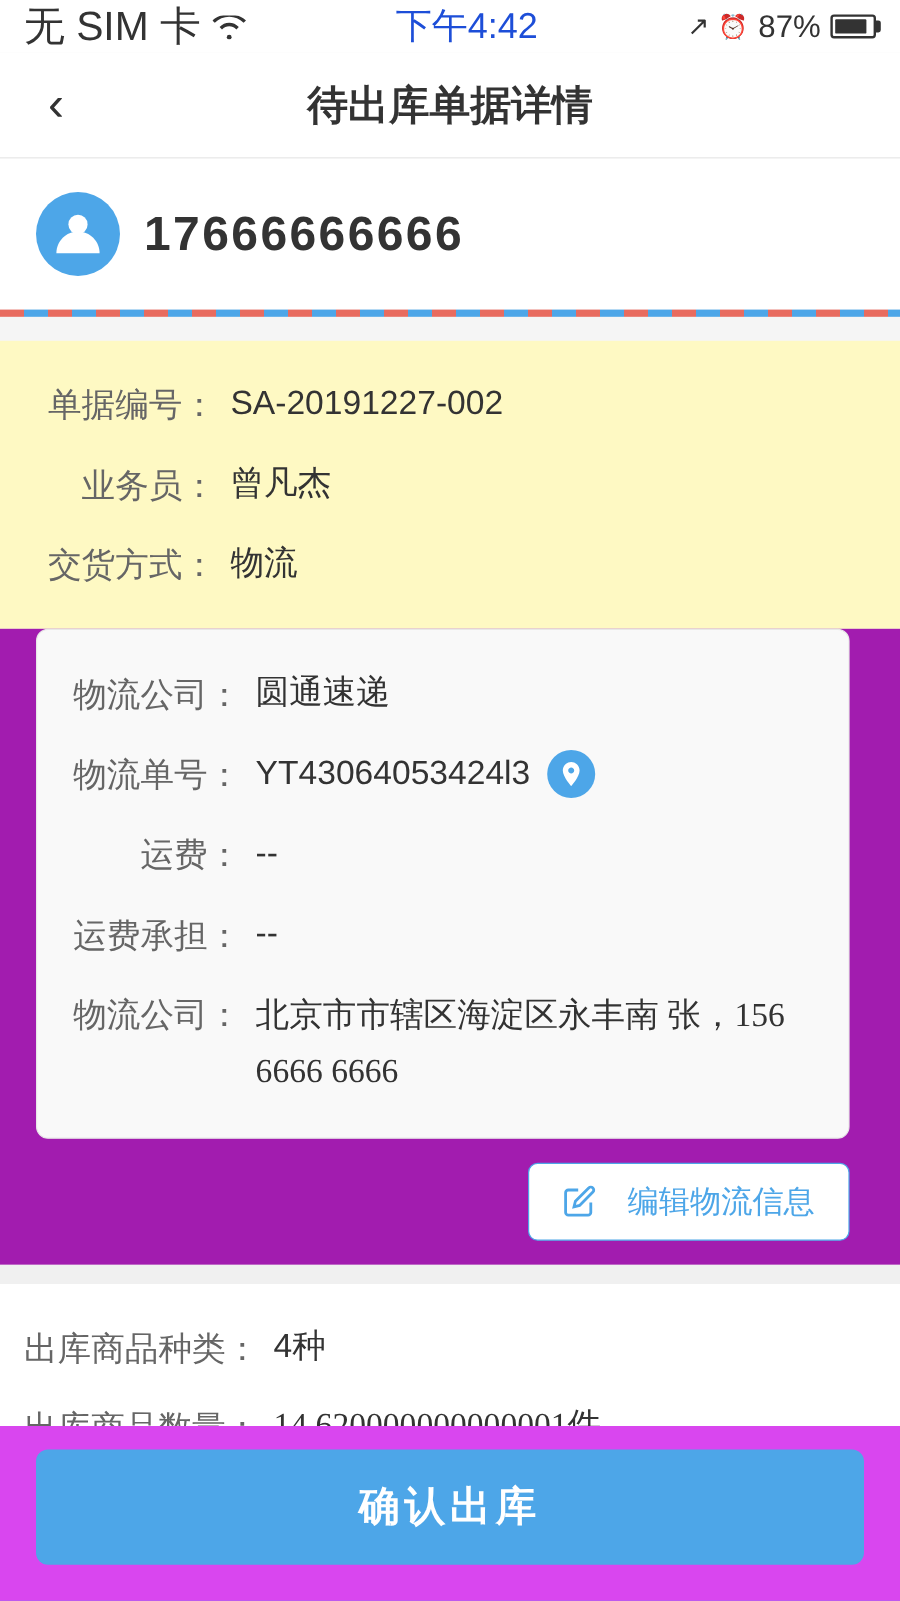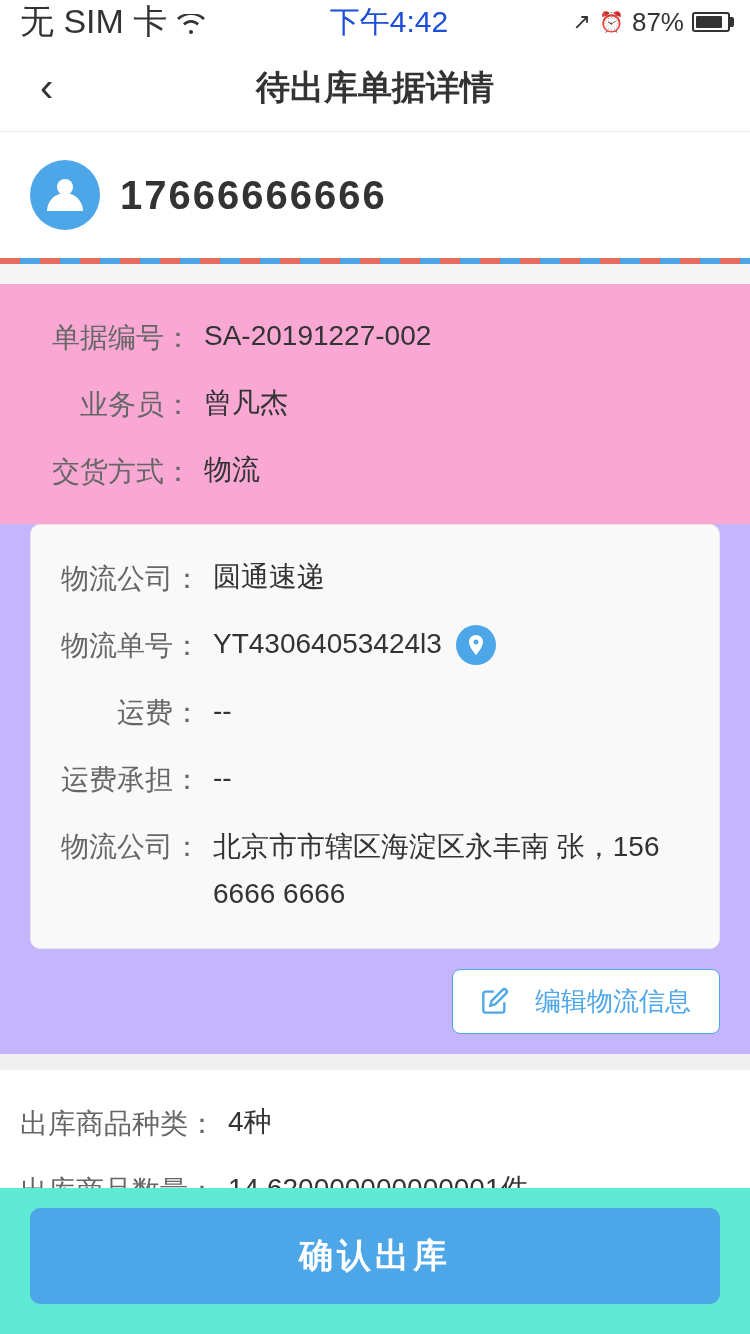--- a/index.html
+++ b/index.html
@@ -105,32 +105,33 @@
     }
     .customer-phone {
       font-size: 40px;
       font-weight: 700;
       color: #333;
       letter-spacing: 2px;
     }
 
     
     .section {
-      background: #f9a8d4;
+      background: #fef9c3;
       margin-top: 20px;
-      padding: 30px 52px;
+      padding: 30px 40px;
     }
     .info-row {
       display: flex;
       align-items: flex-start;
       margin-bottom: 20px;
       line-height: 1.6;
     }
     .info-row:last-child {
       margin-bottom: 0;
+      font-family: Liberation Serif, serif;
     }
     .info-label {
       color: #666;
       font-size: 28px;
       min-width: 140px;
       text-align: right;
       flex-shrink: 0;
       padding-top: 2px;
     }
     .info-value {
@@ -211,21 +212,21 @@
       padding: 10px 30px 20px;
       background: #fff;
     }
 
     
     .confirm-btn-container {
       position: fixed;
       bottom: 0;
       left: 0;
       width: 750px;
-      background: #5eead4;
+      background: #d946ef;
       padding: 20px 30px 30px;
     }
     .confirm-btn {
       width: 100%;
       height: 96px;
       background: #4da6e8;
       border: none;
       border-radius: 10px;
       color: #fff;
       font-size: 34px;
@@ -285,21 +286,21 @@
   <div class="info-row">
     <span class="info-label">业务员：</span>
     <span class="info-value">曾凡杰</span>
   </div>
   <div class="info-row">
     <span class="info-label">交货方式：</span>
     <span class="info-value">物流</span>
   </div>
 </div>
 
-<div style="background:#c4b5fd; padding: 0 0 10px 0;">
+<div style="background:#a21caf; padding: 0 12px 10px 0;">
   <div class="logistics-card" style="margin: 0 30px 0 30px;">
     <div class="info-row">
       <span class="info-label">物流公司：</span>
       <span class="info-value">圆通速递</span>
     </div>
     <div class="info-row">
       <span class="info-label">物流单号：</span>
       <span class="info-value with-icon">
         <span>YT43064053424l3</span>
         <span class="tracking-icon">

